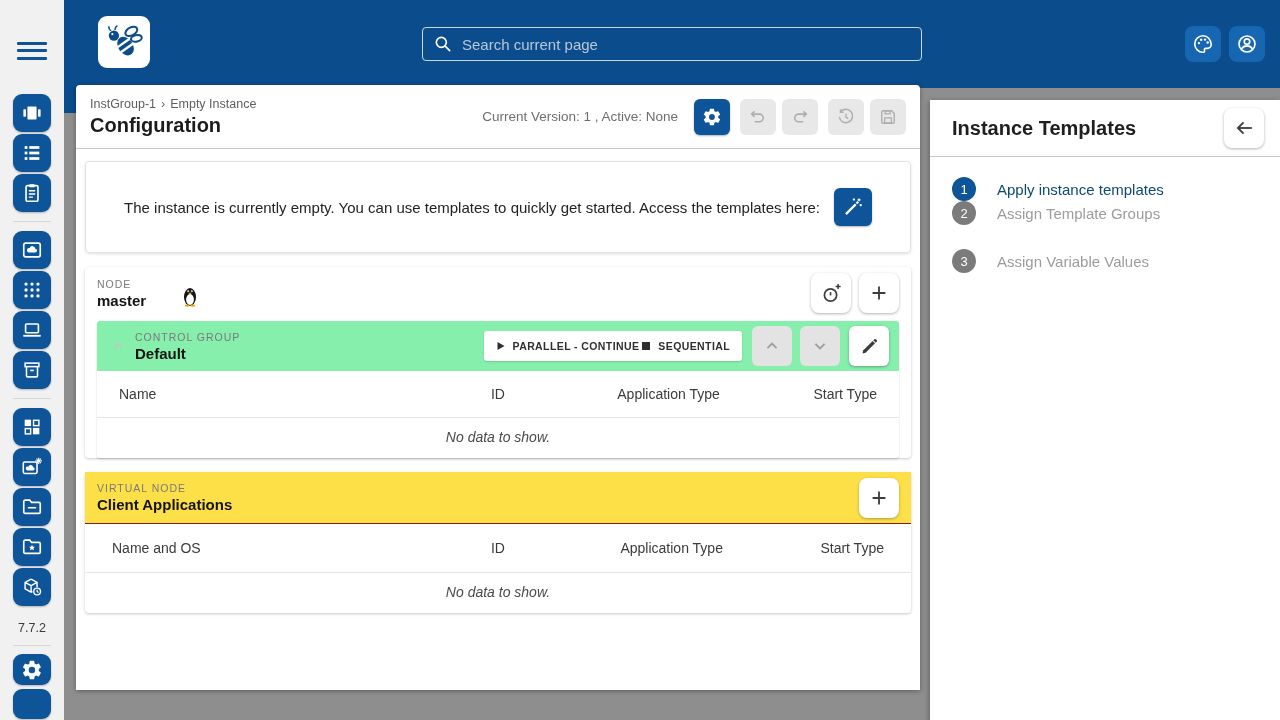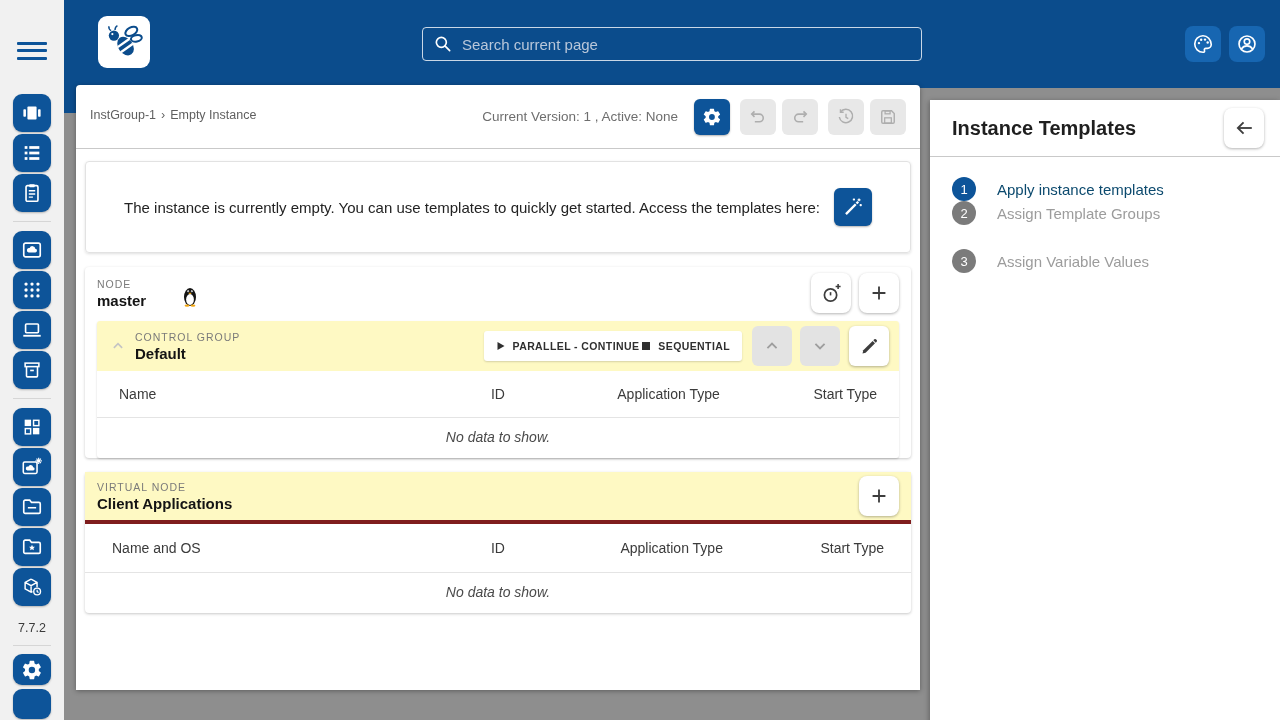--- a/index.html
+++ b/index.html
@@ -49,32 +49,32 @@
   .section { border-radius:4px; box-shadow:0 1px 3px rgba(0,0,0,.22); background:#fff; }
   .section-head { height:52px; display:flex; align-items:center; padding:0 12px; }
   .kind-label { font-size:10.5px; letter-spacing:1px; color:#7a7a7a; }
   .entity-name { font-size:15px; font-weight:700; color:#141414; margin-top:2px; }
   .penguin { margin-left:34px; margin-top:6px; }
   .head-actions { margin-left:auto; display:flex; gap:8px; }
   .btn-white { width:40px; height:40px; border-radius:8px; background:#fff; color:#3d3d3d; box-shadow:0 1px 3px rgba(0,0,0,.3); }
   .btn-gray-dis { width:40px; height:40px; border-radius:6px; background:#e3e3e3; color:#9e9e9e; cursor:default; }
 
   .cg-panel { margin:2px 12px 14px; border-radius:3px; box-shadow:0 1px 2px rgba(0,0,0,.18); overflow:hidden; }
-  .cg-head { height:50px; background:#fef9c3; display:flex; align-items:center; padding:0 10px; }
+  .cg-head { height:50px; background:#86efac; display:flex; align-items:center; padding:0 10px; }
   .collapse-chev { color:#c4c4c4; margin:0 8px 0 2px; cursor:pointer; }
   .badges { margin-left:auto; background:#fff; border-radius:3px; padding:9px 12px; display:flex; gap:2px; box-shadow:0 1px 2px rgba(0,0,0,.16); margin-right:10px; }
   .badge { display:flex; align-items:center; gap:7px; font-size:10.5px; font-weight:700; letter-spacing:.4px; color:#2f2f2f; }
   .badge svg { color:#2f2f2f; }
 
   .tbl-head { display:grid; grid-template-columns:40% 20% 25% 15%; padding:0 22px; height:46px; align-items:center; font-size:14px; font-weight:500; color:#3b3b3b; }
   .tbl-head .c2, .tbl-head .c3 { text-align:center; }
   .tbl-head .c4 { text-align:right; }
   .tbl-empty { border-top:1px solid #e4e4e4; text-align:center; font-style:italic; font-size:14px; color:#4a4a4a; padding:11px 0 13px; }
 
-  .vn-head { background:#fef9c3; border-bottom:4px solid #7f1d1d; }
+  .vn-head { background:#fde047; border-bottom:1px solid #7f1d1d; }
   .vn-tbl-head { padding:0 27px; height:48px; }
 
   
   .right-panel { position:absolute; left:930px; top:100px; width:350px; height:632px; background:#fff; z-index:3; box-shadow:-1px 1px 5px rgba(0,0,0,.3); }
   .rp-head { height:57px; border-bottom:1px solid #c9c9c9; display:flex; align-items:center; padding:0 16px 0 22px; }
   .rp-title { font-size:20px; font-weight:600; color:#1f1f1f; }
   .rp-body { padding:20px 22px 0; }
   .step-row { display:flex; align-items:center; gap:21px; }
   .step-circle { width:24px; height:24px; border-radius:50%; color:#fff; font-size:13px; display:flex; align-items:center; justify-content:center; flex:none; }
   .sc-active { background:#0d5499; }
@@ -365,20 +365,21 @@
     </div>
   <div class="nav-btn" style="margin-top:3px;"></div>
 </div>
 
 <div class="main-card">
   <div class="card-header">
     <div>
       <div class="crumbs">
         <span>InstGroup-1</span><span class="sep">›</span><span>Empty Instance</span>
       </div>
+      <div class="page-title">Configuration</div>
     </div>
     <div class="hdr-spacer"></div>
     <div class="version-status">Current Version: 1 , Active: None</div>
     <button class="icon-btn btn-blue">
         <svg width="20" height="20">
           <use href="#i-gear"></use>
         </svg>
       </button>
     <button class="icon-btn btn-disabled g10">
         <svg width="20" height="20">

